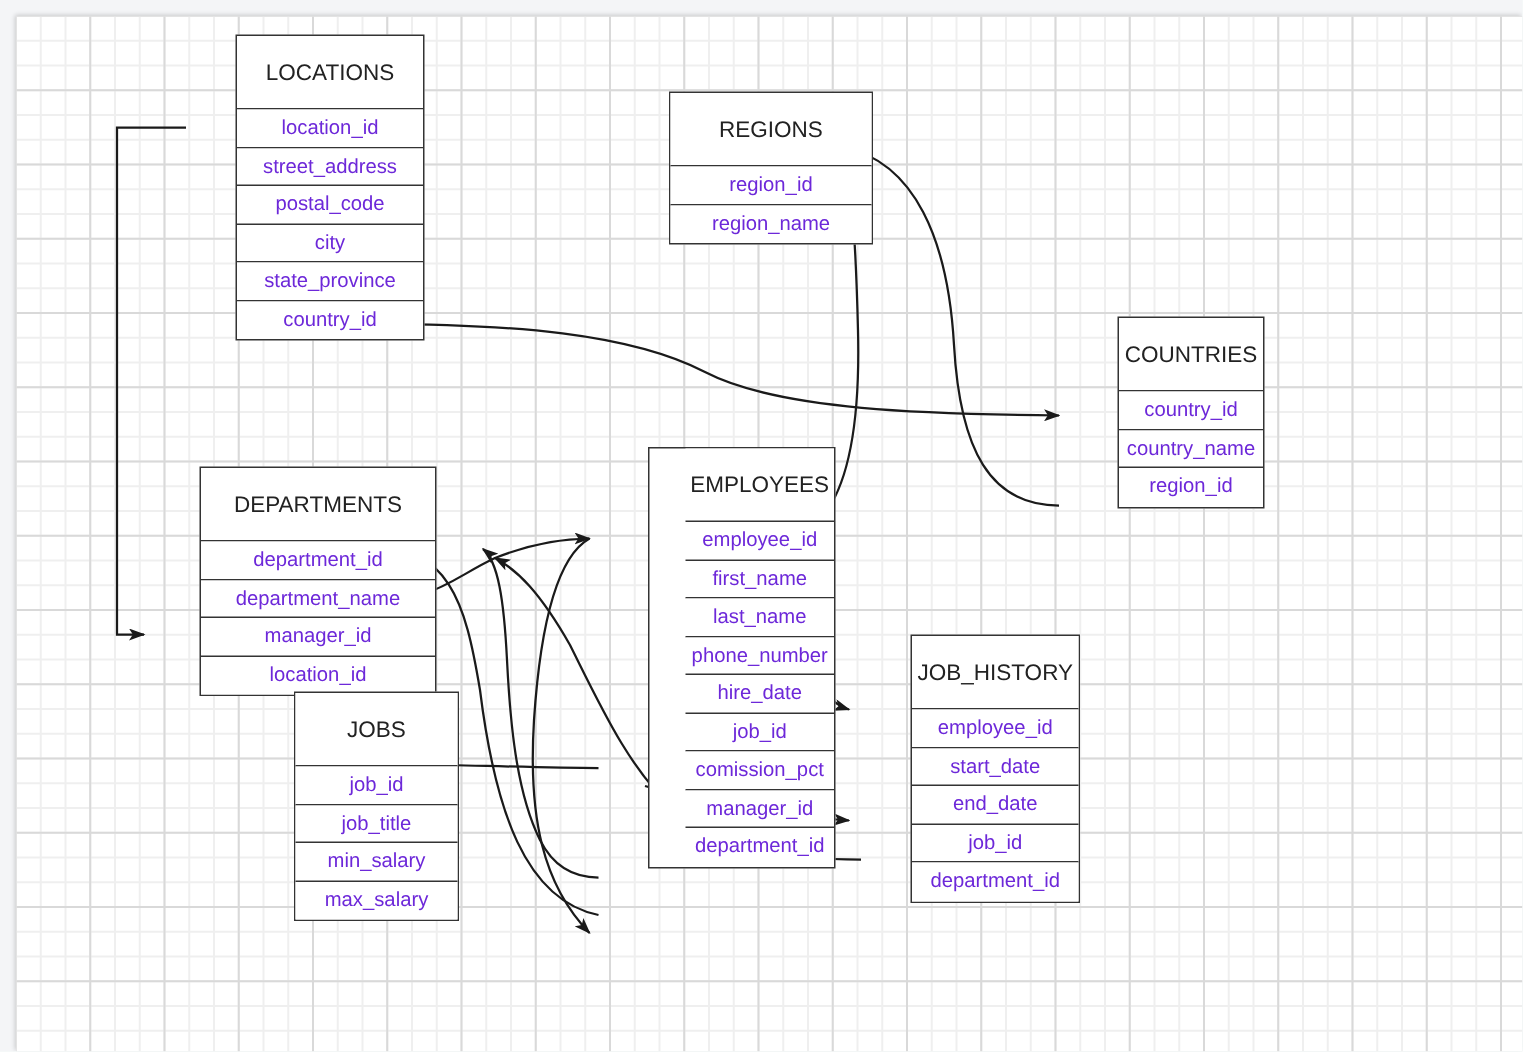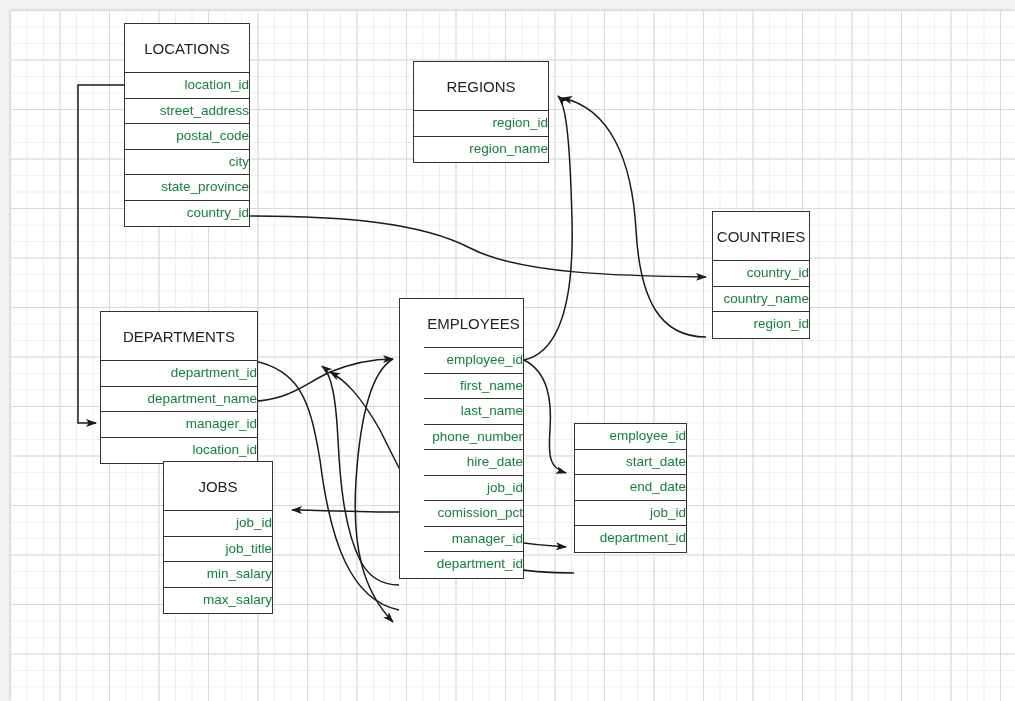--- a/index.html
+++ b/index.html
@@ -42,40 +42,41 @@
     width: 1015px;
     height: 701px;
     pointer-events: none;
   }
   .entity {
     position: absolute;
     box-sizing: border-box;
     border: 1.6px solid #333333;
     background: #ffffff;
     z-index: 5;
+    margin-left: 33px;
   }
   .entity-title {
     box-sizing: border-box;
     height: 49px;
     line-height: 49px;
     text-align: center;
     font-size: 15px;
     color: #222222;
     border-bottom: 1.6px solid #333333;
     background: #ffffff;
     white-space: nowrap;
     overflow: hidden;
   }
   .attr {
     box-sizing: border-box;
     height: 25.5px;
     line-height: 24px;
-    text-align: right;
+    text-align: center;
     font-size: 13.5px;
-    color: #15803d;
+    color: #6d28d9;
     border-bottom: 1.2px solid #333333;
     background: #ffffff;
     white-space: nowrap;
     overflow: hidden;
   }
   .attr.last { border-bottom: none; }
 </style>
 </head>
 <body>
 
@@ -157,20 +158,21 @@
     <div class="attr">last_name</div>
     <div class="attr">phone_number</div>
     <div class="attr">hire_date</div>
     <div class="attr">job_id</div>
     <div class="attr">comission_pct</div>
     <div class="attr">manager_id</div>
     <div class="attr last">department_id</div>
   </div>
 
   <div class="entity" style="left:574px; top:423px; width:113px;">
+    <div class="entity-title">JOB_HISTORY</div>
     <div class="attr">employee_id</div>
     <div class="attr">start_date</div>
     <div class="attr">end_date</div>
     <div class="attr">job_id</div>
     <div class="attr last">department_id</div>
   </div>
 
   <div class="entity" style="left:163px; top:461px; width:110px;">
     <div class="entity-title">JOBS</div>
     <div class="attr">job_id</div>

